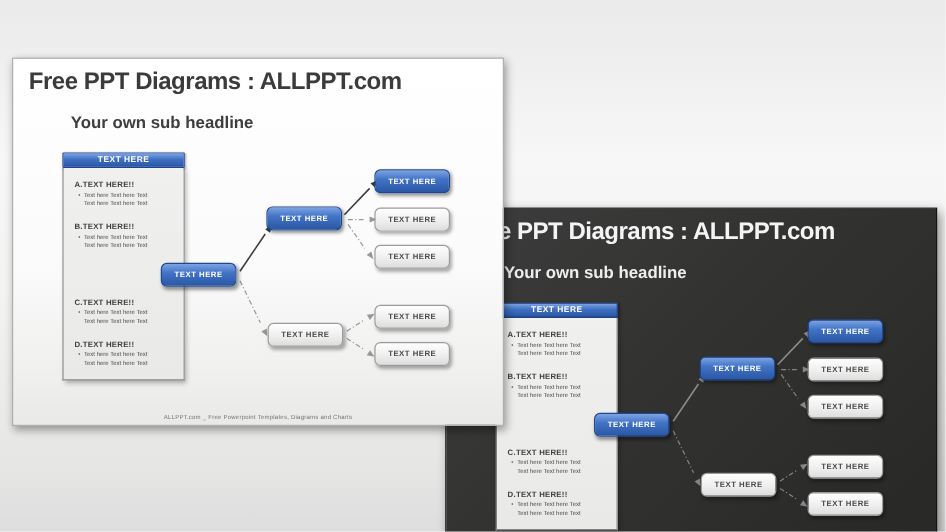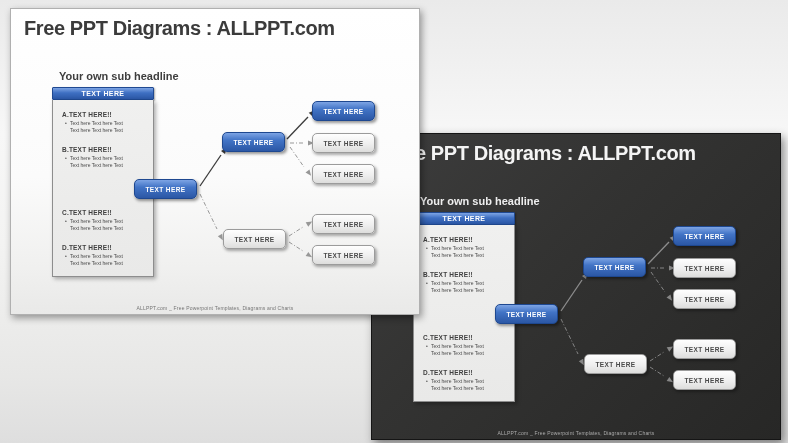--- a/index.html
+++ b/index.html
@@ -1,37 +1,37 @@
 <!DOCTYPE html>
 <html><head>
 <meta charset="utf-8">
 <style>
   html,body{margin:0;padding:0;}
   body{
     width:788px;height:443px;position:relative;overflow:hidden;
     background:linear-gradient(180deg,#eaeaea 0%,#f7f7f7 30%,#f3f3f2 55%,#e7e7e6 85%,#dedede 100%);
     font-family:"Liberation Sans",sans-serif;
   }
-  .slide{position:absolute;width:408px;height:305px;}
+  .slide{position:absolute;width:408px;height:305px;margin-top:40px;}
   .slide.light{
     left:10px;top:8px;z-index:2;
     background:linear-gradient(180deg,#ffffff 0%,#fbfbfb 55%,#f0f0ef 85%,#e9e9e8 100%);
     border:1px solid #b0b0b0;
     box-shadow:2px 3px 7px rgba(0,0,0,.38);
   }
   .slide.dark{
     left:371px;top:133px;z-index:1;
     background:linear-gradient(135deg,#3d3d3d 0%,#333332 40%,#272726 100%);
     border:1px solid #151515;
     box-shadow:3px 4px 9px rgba(0,0,0,.45);
   }
   .title{position:absolute;left:13px;top:8px;font-size:20px;font-weight:bold;letter-spacing:-0.4px;white-space:nowrap;}
   .light .title{color:#3b3b3b;}
   .dark .title{color:#f4f4f4;}
-  .subtitle{position:absolute;left:48px;top:61px;font-size:11px;font-weight:bold;}
+  .subtitle{position:absolute;left:48px;top:45px;font-size:14px;font-weight:bold;}
   .light .subtitle{color:#3e3e3e;}
   .dark .subtitle{color:#eeeeee;}
 
   .panel{position:absolute;left:41px;top:78px;width:102px;height:190px;}
   .panel-header{
     position:absolute;left:0;top:0;width:100%;height:13px;box-sizing:border-box;
     background:linear-gradient(180deg,#7da4e4 0%,#3e6fc2 45%,#2b57a5 100%);
     border:1px solid #204991;border-radius:1px;
     color:#ffffff;font-size:7px;font-weight:bold;letter-spacing:.4px;
     display:flex;align-items:center;justify-content:center;

